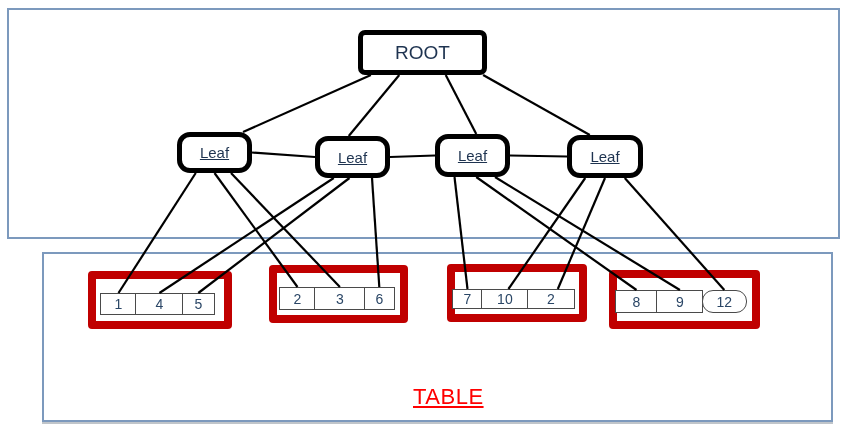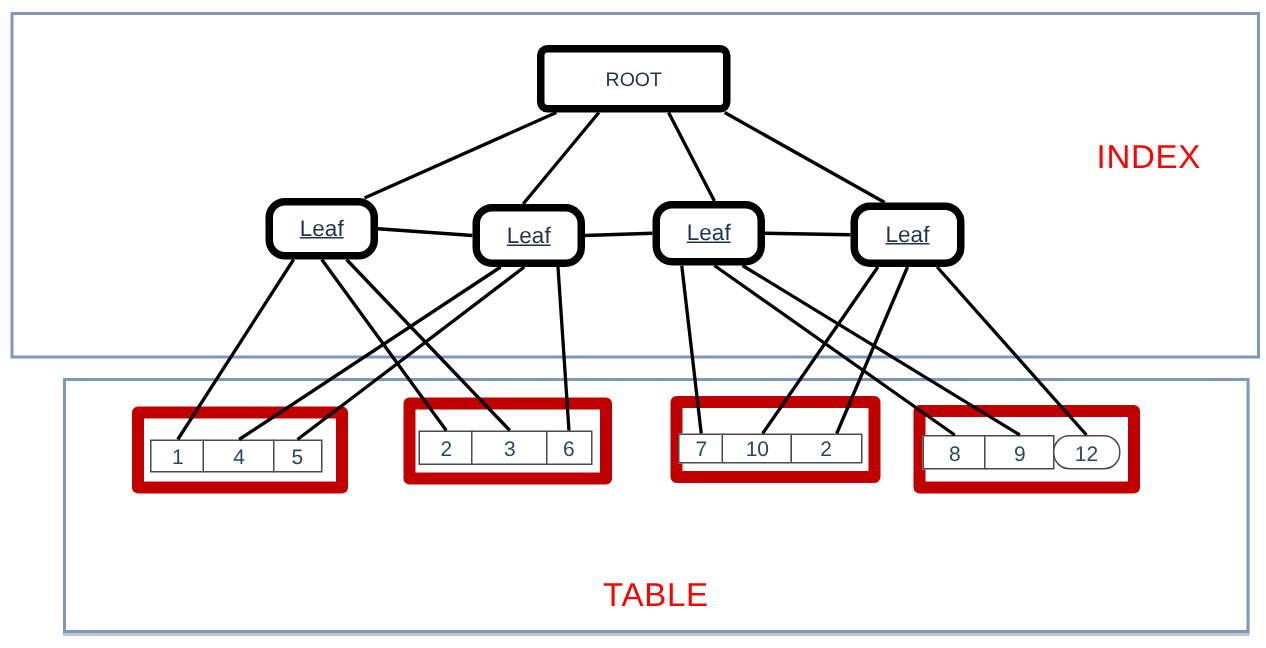--- a/index.html
+++ b/index.html
@@ -9,27 +9,27 @@
   }
   .region{
     position:absolute;border:2px solid #7c99bd;background:#ffffff;box-sizing:border-box;
   }
   #index-region{left:7px;top:8px;width:833px;height:231px;}
   #table-region{left:42px;top:252px;width:791px;height:170px;box-shadow:0 2px 0 rgba(130,140,150,.5);}
   .region-label{
     position:absolute;color:#ff0000;font-size:22px;letter-spacing:.5px;white-space:nowrap;z-index:4;
   }
   #index-label{left:731px;top:92px;}
-  #table-label{left:402px;top:384px;}
+  #table-label{left:413px;top:384px;text-decoration:underline;}
   .node{
     position:absolute;background:#ffffff;border:5px solid #000;box-sizing:border-box;
     display:flex;align-items:center;justify-content:center;z-index:3;
     color:#1e3350;
   }
-  #root-node{left:358px;top:30px;width:129px;height:45px;border-radius:7px;font-size:13px;}
+  #root-node{left:358px;top:30px;width:129px;height:45px;border-radius:7px;font-size:19px;}
   .leaf{border-radius:13px;font-size:15px;text-decoration:underline;}
   #leaf1{left:177px;top:132px;width:75px;height:41px;}
   #leaf2{left:315px;top:136px;width:75px;height:42px;}
   #leaf3{left:435px;top:134px;width:75px;height:43px;}
   #leaf4{left:567px;top:135px;width:76px;height:43px;}
   .page{
     position:absolute;border:8px solid #c00000;border-radius:4px;background:transparent;
     box-sizing:border-box;z-index:2;
   }
   #page1{left:88px;top:271px;width:144px;height:58px;}
@@ -50,21 +50,20 @@
   #connector-lines{position:absolute;left:0;top:0;z-index:4;pointer-events:none;}
 </style>
 </head>
 <body>
 
 <div id="stage">
 
   <div class="region" id="index-region"></div>
   <div class="region" id="table-region"></div>
 
-  <div class="region-label" id="index-label">INDEX</div>
   <div class="region-label" id="table-label">TABLE</div>
 
   <div class="node" id="root-node">
     <span>ROOT</span>
   </div>
 
   <div class="node leaf" id="leaf1">
     <span>Leaf</span>
   </div>
   <div class="node leaf" id="leaf2">

